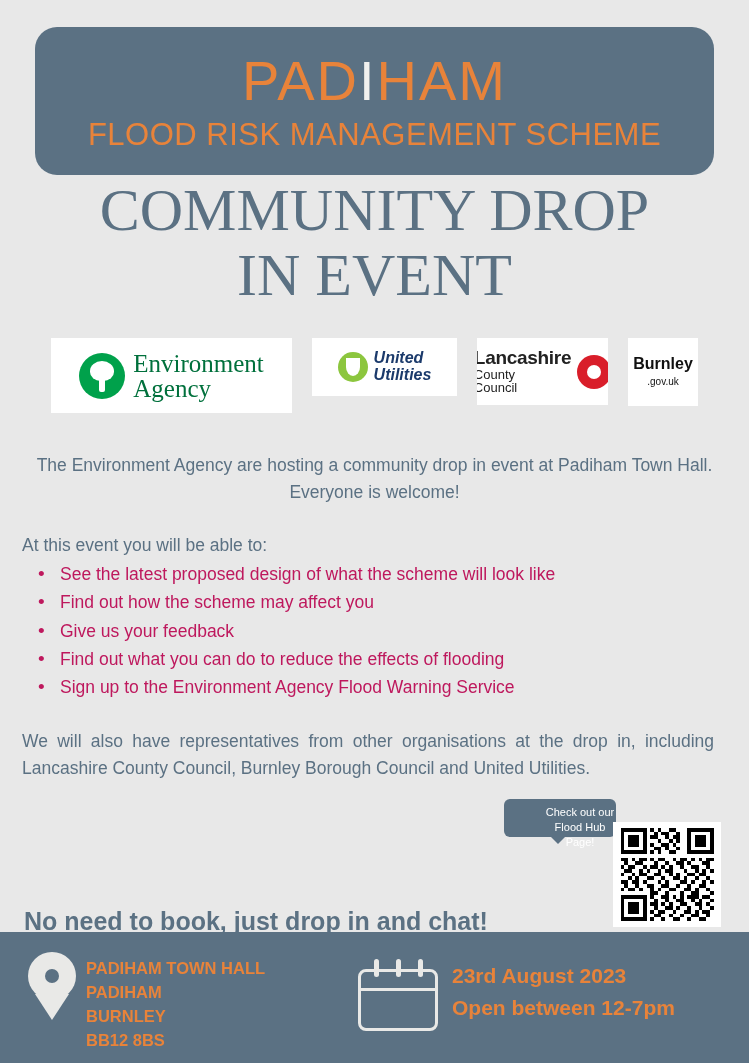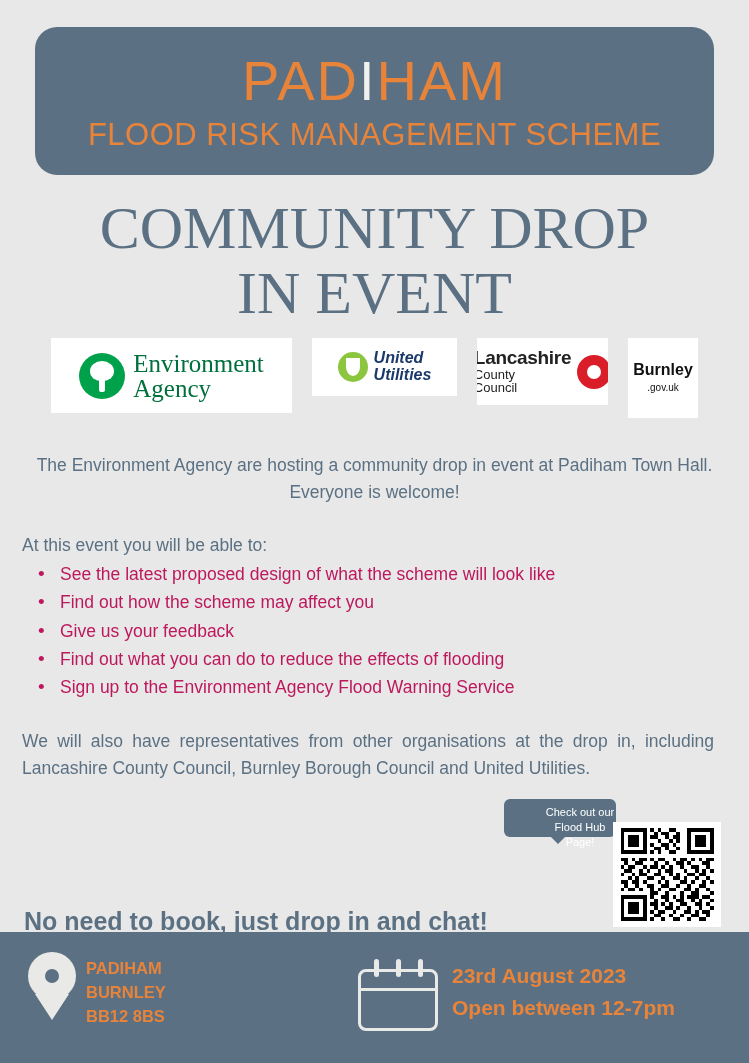--- a/index.html
+++ b/index.html
@@ -51,21 +51,21 @@
     left: 0;
     top: 178px;
     width: 749px;
     text-align: center;
     color: #5b7183;
     font-family: "Liberation Serif", serif;
     font-size: 60px;
     line-height: 1.08;
     letter-spacing: 0px;
   }
-  .headline .l1 { display: block; margin-top: 18px; }
+  .headline .l1 { display: block; }
   .headline .l2 { display: block; }
 
   
   .logo-row {
     position: absolute;
     top: 338px;
     left: 0;
     width: 749px;
     height: 82px;
     display: flex;
@@ -76,21 +76,21 @@
   .logo-box {
     background: #ffffff;
     display: flex;
     align-items: center;
     justify-content: center;
     overflow: hidden;
   }
   .logo-ea { width: 241px; height: 75px; padding: 4px 10px; }
   .logo-uu { width: 145px; height: 58px; }
   .logo-lcc { width: 131px; height: 67px; }
-  .logo-burnley { width: 70px; height: 80px; }
+  .logo-burnley { width: 70px; height: 68px; }
 
   
   .ea-wrap { display: flex; align-items: center; gap: 8px; }
   .ea-mark {
     width: 46px; height: 46px; border-radius: 50%;
     background: #00a14b; position: relative; flex: none;
   }
   .ea-mark:before {
     content: ""; position: absolute; left: 11px; top: 8px;
     width: 24px; height: 20px; border-radius: 50% 50% 45% 45%;
@@ -507,20 +507,21 @@
 
 <div class="footer">
 
   <div class="pin">
     <div class="pin-head"></div>
     <div class="pin-tip"></div>
     <div class="pin-hole"></div>
   </div>
 
   <div class="addr">
+    <div>PADIHAM TOWN HALL</div>
     <div>PADIHAM</div>
     <div>BURNLEY</div>
     <div>BB12 8BS</div>
   </div>
 
   <div class="cal">
     <div class="cal-ring r1"></div>
     <div class="cal-ring r2"></div>
     <div class="cal-ring r3"></div>
     <div class="cal-body">

